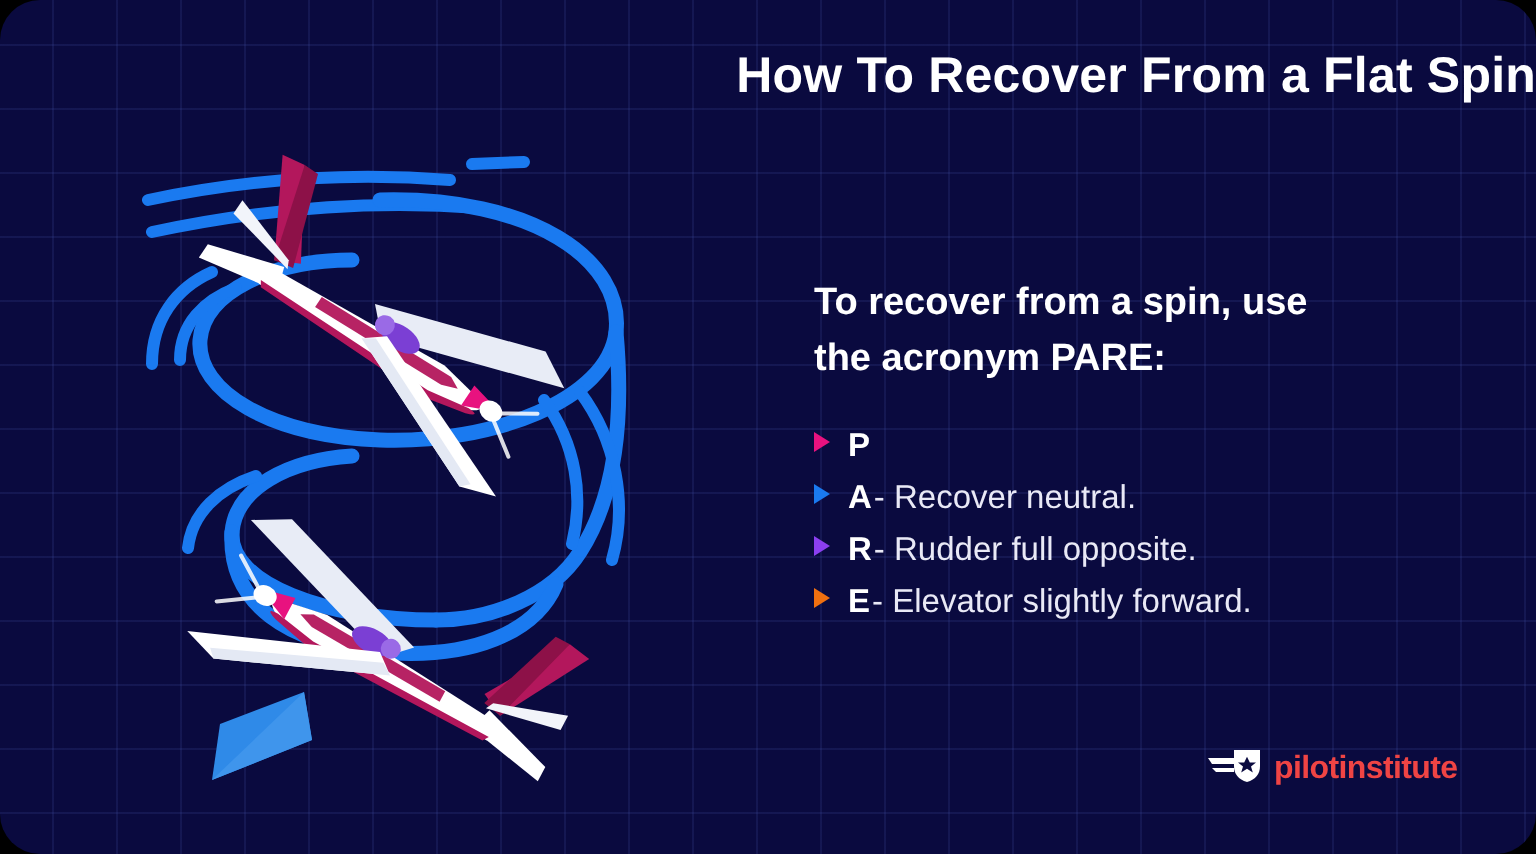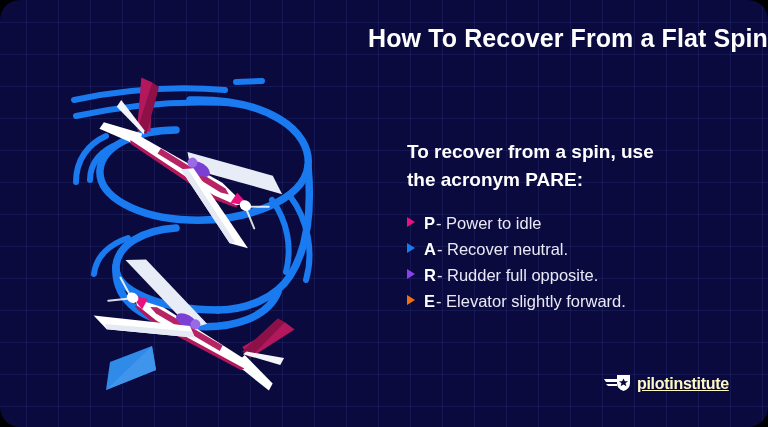--- a/index.html
+++ b/index.html
@@ -101,25 +101,24 @@
   }
   #logo {
     position: absolute;
     left: 604px;
     top: 373px;
     display: flex;
     align-items: center;
   }
   #logo-mark { flex: 0 0 auto; margin-right: 5px; }
   #logo-text {
-    color: #fef9c3;
+    color: #ef4444;
     font-size: 16px;
     font-weight: bold;
     letter-spacing: -0.3px;
-    text-decoration: underline;
   }
 </style>
 </head>
 <body>
 
 <div id="card">
 
   <div id="grid"></div>
 
   <div id="title">How To Recover From a Flat Spin</div>
@@ -233,21 +232,20 @@
   </div>
 
   <div id="textcol">
     <div id="lead">To recover from a spin, use the acronym PARE:</div>
 
     <div id="bullets">
 
       <div class="bullet">
         <span class="tri" style="border-left-color:#e8127f"></span>
         <span class="bl">P</span>
-        <span class="btxt">- Power to idle</span>
       </div>
 
       <div class="bullet">
         <span class="tri" style="border-left-color:#1a7af0"></span>
         <span class="bl">A</span>
         <span class="btxt">- Recover neutral.</span>
       </div>
 
       <div class="bullet">
         <span class="tri" style="border-left-color:#8b3ff0"></span>

